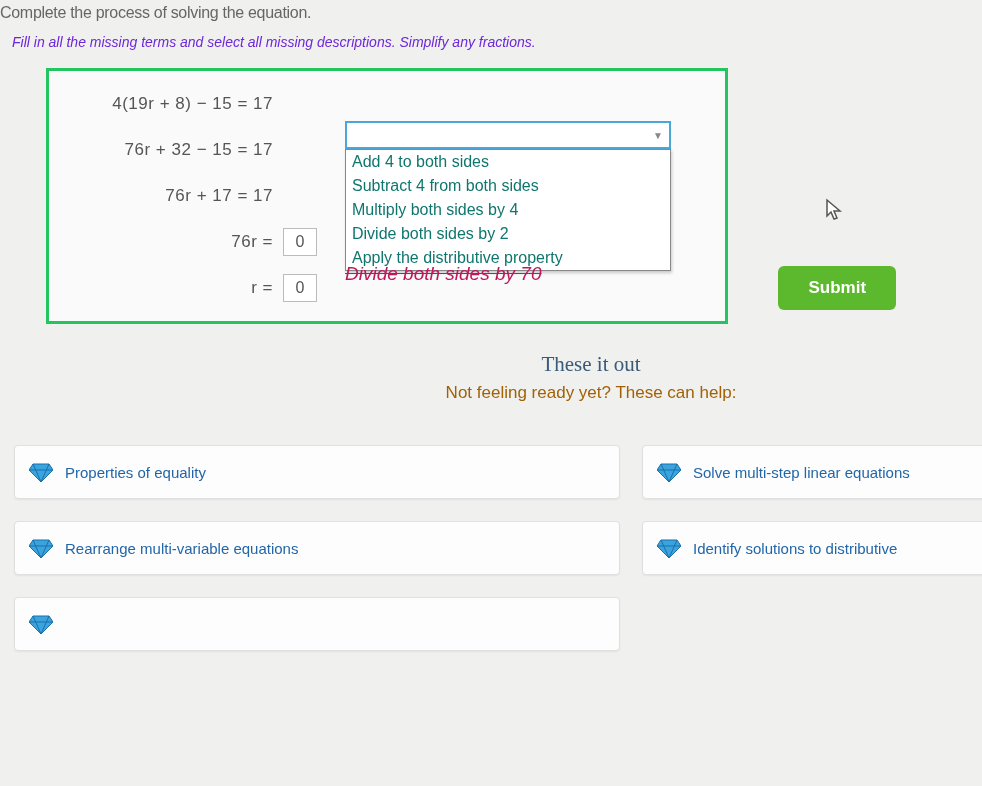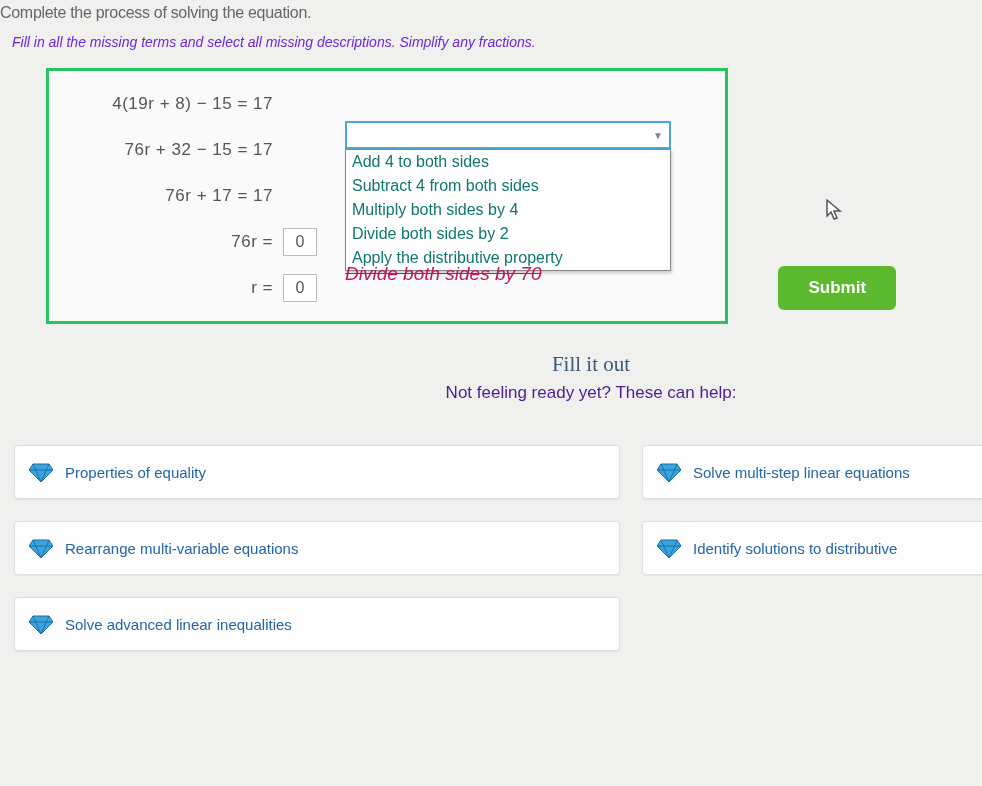--- a/index.html
+++ b/index.html
@@ -118,21 +118,21 @@
     }
     .workitout {
       font-family: Georgia, serif;
       font-size: 21px;
       color: #3a5a7a;
       margin-bottom: 6px;
       padding-left: 200px;
     }
     .notready {
       font-size: 17px;
-      color: #4c1d95;
+      color: #a16207;
       padding-left: 200px;
     }
     .links-grid {
       margin-top: 26px;
       display: grid;
       grid-template-columns: 606px 356px;
       column-gap: 22px;
       row-gap: 22px;
       padding: 16px 0 0 14px;
     }
@@ -198,21 +198,21 @@
 
 <span class="cursor-icon">
   <svg width="20" height="24" viewBox="0 0 20 24">
     <path d="M2 2 L2 18 L6 14 L9 21 L12 20 L9 13 L15 13 Z" fill="#fff" stroke="#555" stroke-width="1.5"></path>
   </svg>
 </span>
 
 <button class="submit-btn">Submit</button>
 
 <div class="help-section">
-  <div class="workitout">Fill it out</div>
+  <div class="workitout">These it out</div>
   <div class="notready">Not feeling ready yet? These can help:</div>
 </div>
 
 <div class="links-grid">
   <div class="link-card">
     <span class="gem">
       <svg width="24" height="20">
           <polygon points="4,2 20,2 24,8 12,20 0,8" fill="#3aa4e0" stroke="#1d6fa5" stroke-width="1"></polygon>
           <polyline points="0,8 24,8" stroke="#1d6fa5" stroke-width="1"></polyline>
           <polyline points="4,2 12,20 20,2" fill="none" stroke="#1d6fa5" stroke-width="1"></polyline>
@@ -251,18 +251,17 @@
     <span class="link-text">Identify solutions to distributive</span>
   </div>
   <div class="link-card">
     <span class="gem">
       <svg width="24" height="20">
           <polygon points="4,2 20,2 24,8 12,20 0,8" fill="#3aa4e0" stroke="#1d6fa5" stroke-width="1"></polygon>
           <polyline points="0,8 24,8" stroke="#1d6fa5" stroke-width="1"></polyline>
           <polyline points="4,2 12,20 20,2" fill="none" stroke="#1d6fa5" stroke-width="1"></polyline>
         </svg>
     </span>
-    <span class="link-text">Solve advanced linear inequalities</span>
   </div>
 </div>
 
 
 
 
 </body></html>

